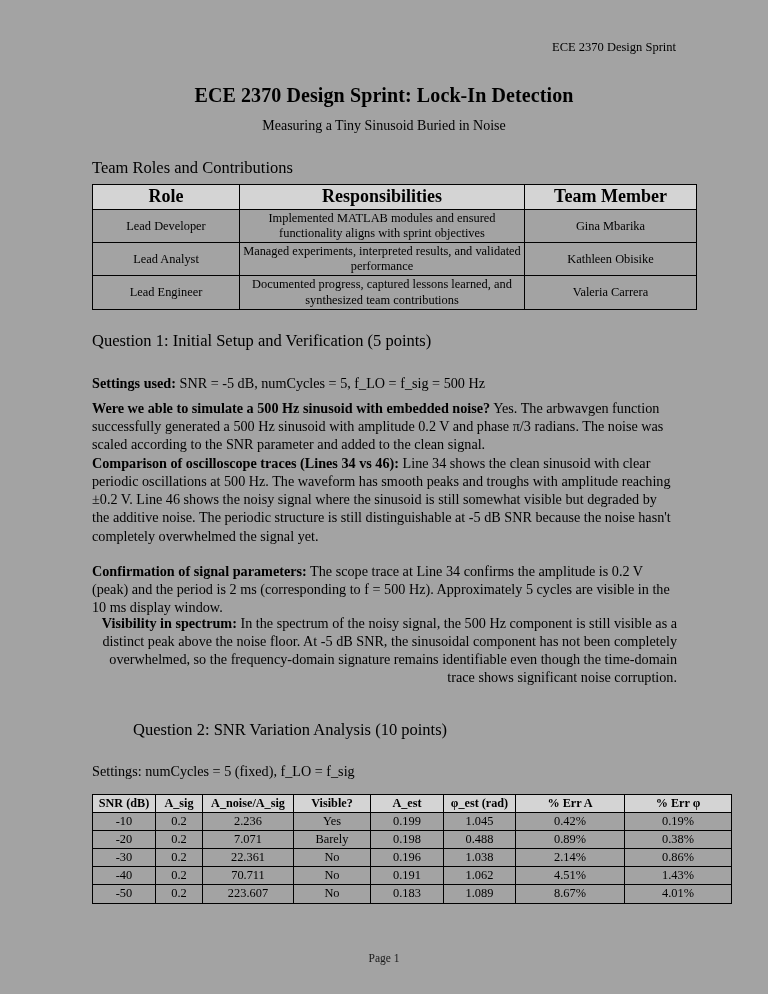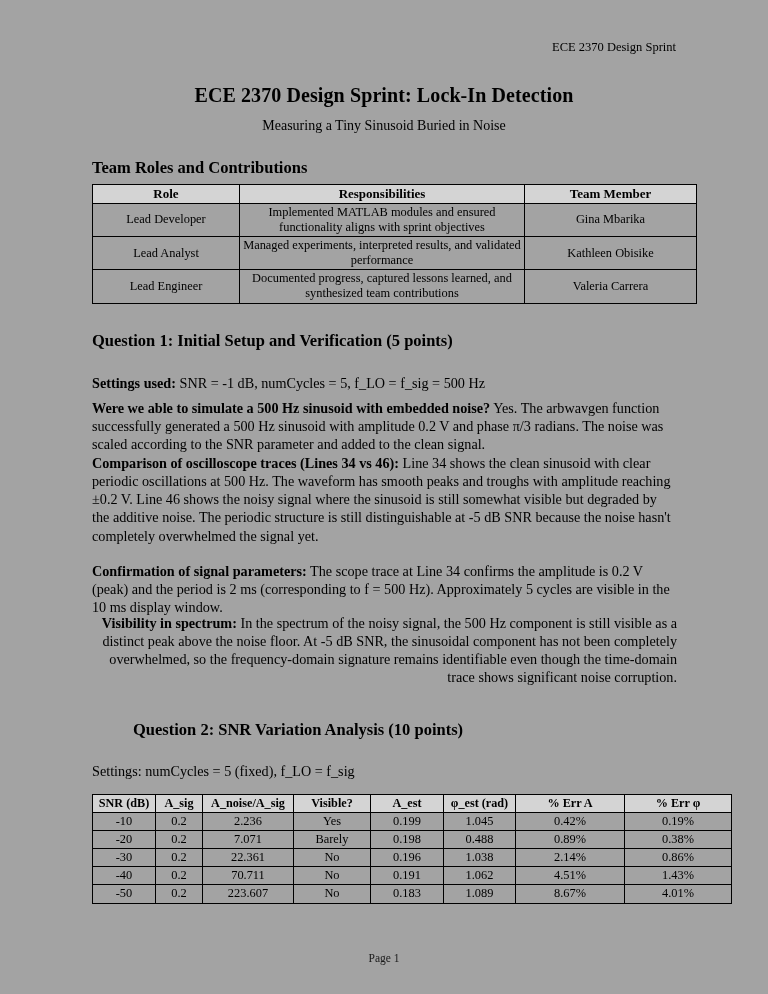--- a/index.html
+++ b/index.html
@@ -49,21 +49,21 @@
     top: 118px;
     left: 92px;
     width: 584px;
     text-align: center;
     font-size: 14px;
   }
 
   
   .section-heading {
     font-size: 16.5px;
-    font-weight: bold;
+    font-weight: normal;
     margin: 0;
   }
   .h-team    { position: absolute; top: 158px; left: 92px; }
   .h-q1      { position: absolute; top: 331px; left: 92px; }
   .h-q2      { position: absolute; top: 720px; left: 92px; margin-left: 41px; }
 
   
   table.doc-table {
     border-collapse: collapse;
     font-size: 12.4px;
@@ -80,21 +80,21 @@
   }
   table.doc-table th {
     background: #d4d4d4;
     font-weight: bold;
   }
   .table-roles {
     position: absolute;
     top: 184px;
     left: 92px;
   }
-  .table-roles th { font-size: 13px; }
+  .table-roles th { font-size: 18px; }
   .table-roles td { padding: 2px 4px; }
   .table-snr {
     position: absolute;
     top: 794px;
     left: 92px;
     font-size: 12.2px;
   }
   .table-snr th { font-size: 12.2px; padding: 1px 2px; }
   .table-snr td { padding: 0.5px 2px; }
 
@@ -161,21 +161,21 @@
         <td>Lead Engineer</td>
         <td>Documented progress, captured lessons learned, and synthesized team contributions</td>
         <td>Valeria Carrera</td>
       </tr>
     </tbody>
   </table>
 
   <h2 class="section-heading h-q1">Question 1: Initial Setup and Verification (5 points)</h2>
 
   <p class="para p-settings1">
-    <b>Settings used:</b><span> SNR = -1 dB, numCycles = 5, f_LO = f_sig = 500 Hz</span>
+    <b>Settings used:</b><span> SNR = -5 dB, numCycles = 5, f_LO = f_sig = 500 Hz</span>
   </p>
 
   <p class="para p-q1a">
     <b>Were we able to simulate a 500 Hz sinusoid with embedded noise?</b><span> Yes. The arbwavgen function successfully generated a 500 Hz sinusoid with amplitude 0.2 V and phase π/3 radians. The noise was scaled according to the SNR parameter and added to the clean signal.</span>
   </p>
 
   <p class="para p-q1b">
     <b>Comparison of oscilloscope traces (Lines 34 vs 46):</b><span> Line 34 shows the clean sinusoid with clear periodic oscillations at 500 Hz. The waveform has smooth peaks and troughs with amplitude reaching ±0.2 V. Line 46 shows the noisy signal where the sinusoid is still somewhat visible but degraded by the additive noise. The periodic structure is still distinguishable at -5 dB SNR because the noise hasn't completely overwhelmed the signal yet.</span>
   </p>
 

